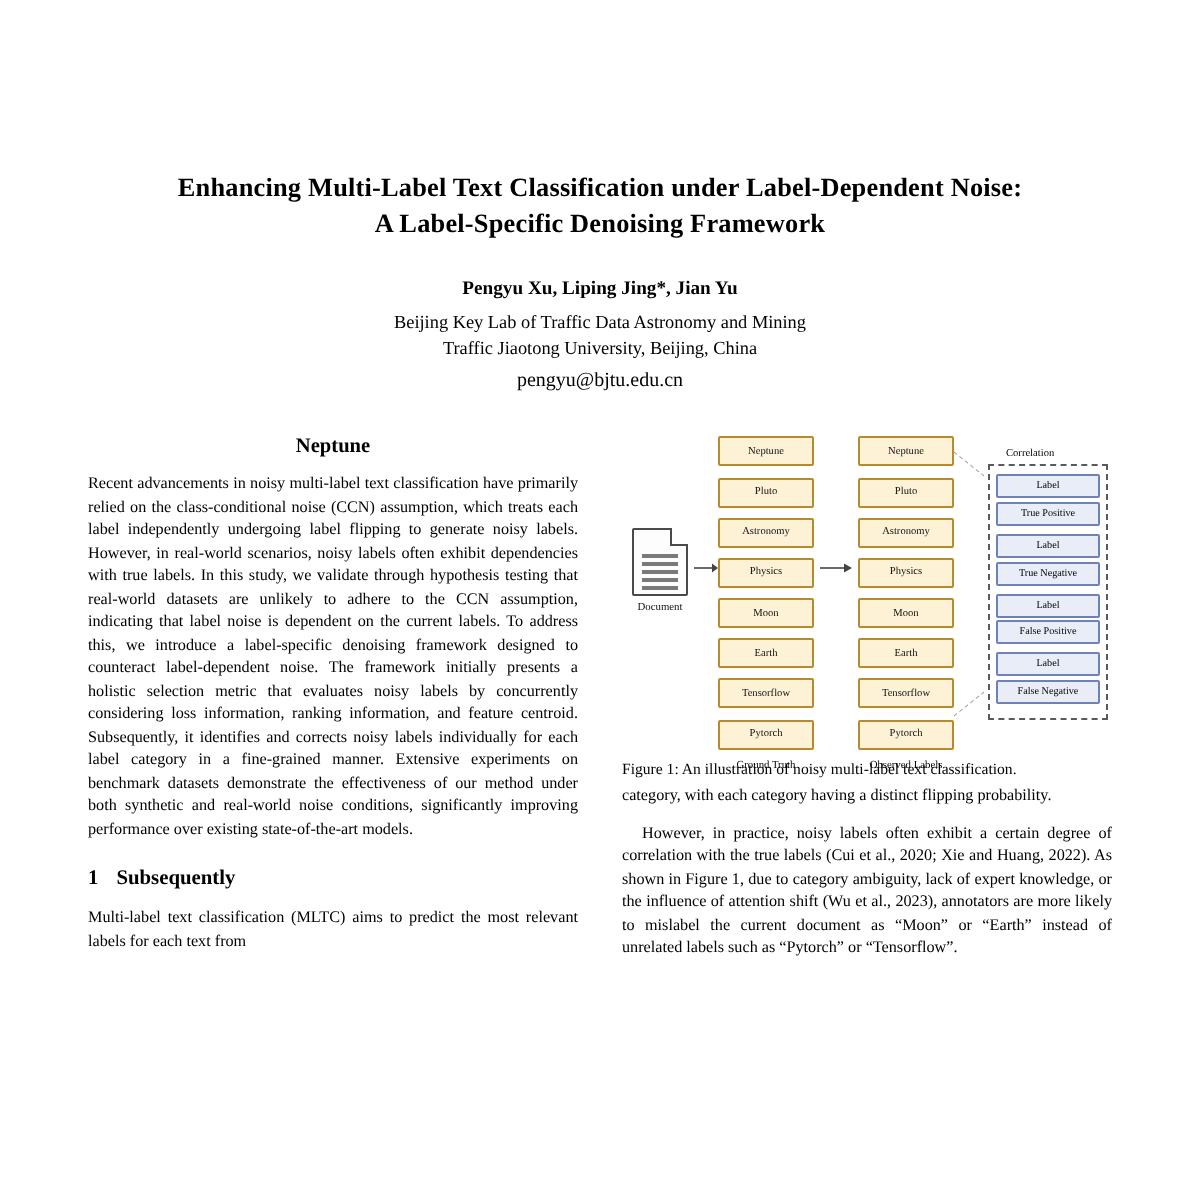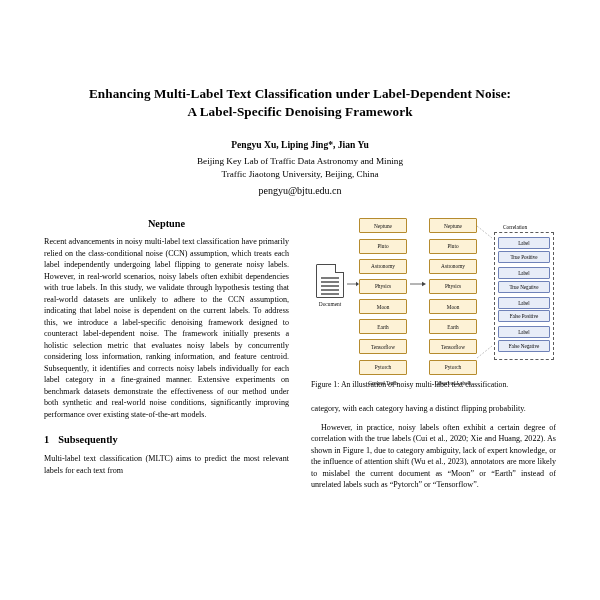--- a/index.html
+++ b/index.html
@@ -330,18 +330,18 @@
 
           <svg class="dashed-lines" viewBox="0 0 245 158">
             <path d="M166 8 L181 20" stroke="#888" stroke-width="0.5" fill="none" stroke-dasharray="2,1.5"></path>
             <path d="M166 140 L181 128" stroke="#888" stroke-width="0.5" fill="none" stroke-dasharray="2,1.5"></path>
           </svg>
         </div>
 
         <div class="fig-caption">Figure 1: An illustration of noisy multi-label text classification.</div>
       </div>
 
-      <p class="body" style="margin-top:12px">category, with each category having a distinct flipping probability.</p>
+      <p class="body" style="margin-top:1px">category, with each category having a distinct flipping probability.</p>
       <p class="body indent">However, in practice, noisy labels often exhibit a certain degree of correlation with the true labels (Cui et al., 2020; Xie and Huang, 2022). As shown in Figure 1, due to category ambiguity, lack of expert knowledge, or the influence of attention shift (Wu et al., 2023), annotators are more likely to mislabel the current document as “Moon” or “Earth” instead of unrelated labels such as “Pytorch” or “Tensorflow”.</p>
     </div>
 
   </div>
 </div>
 
 </body></html>

